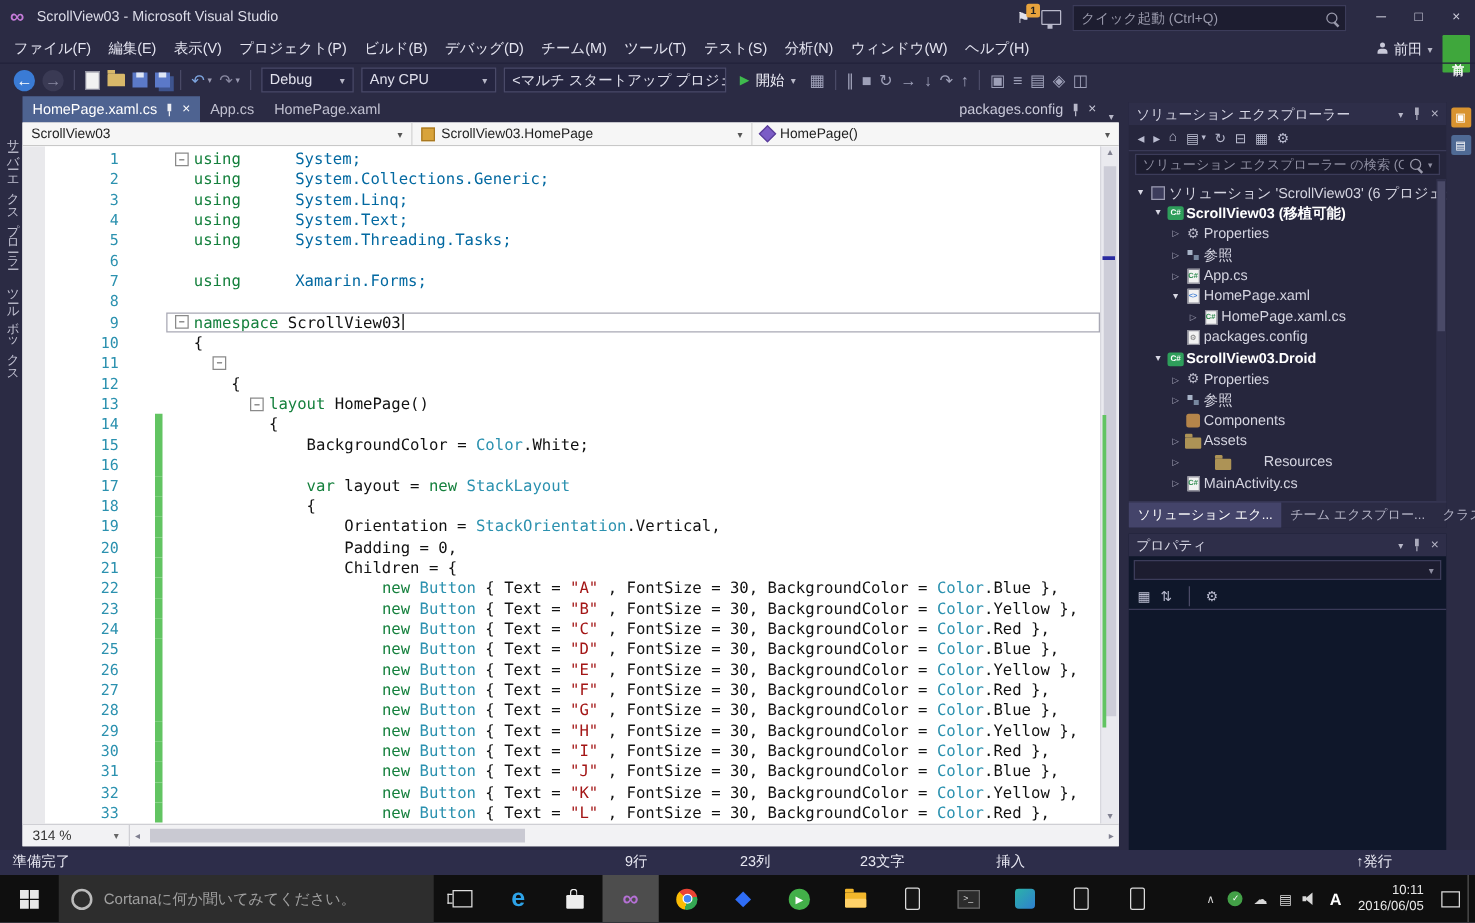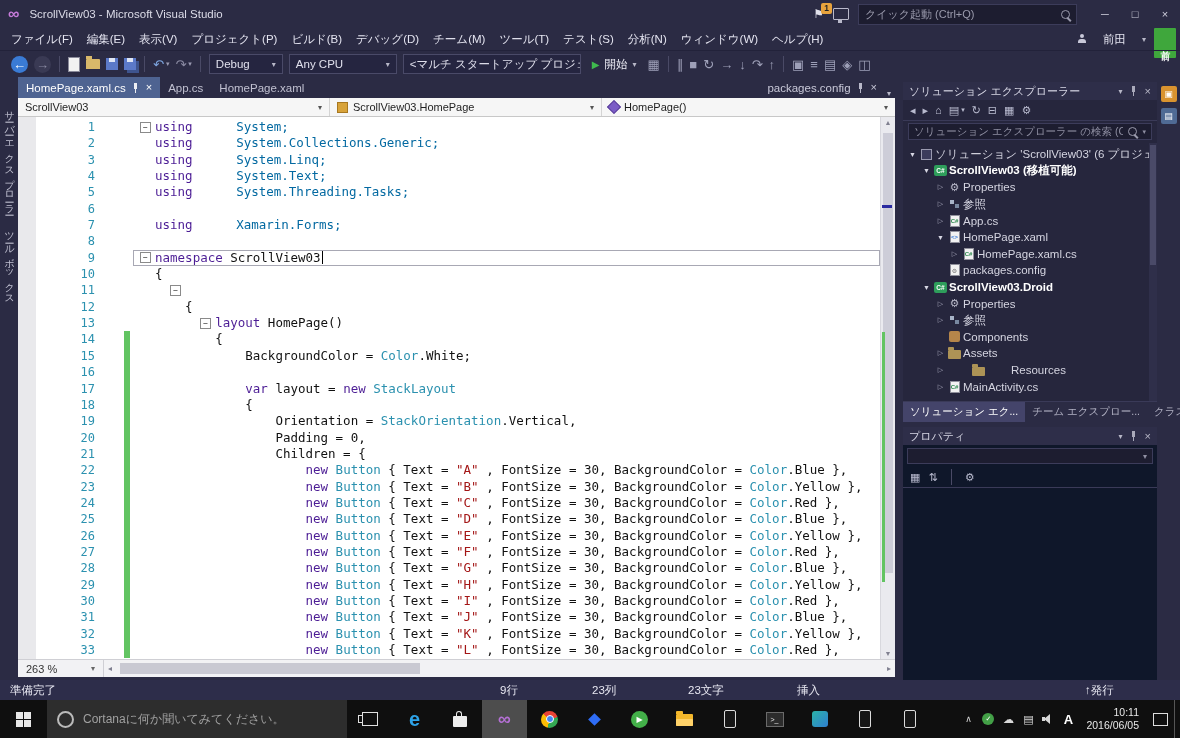--- a/index.html
+++ b/index.html
@@ -19,21 +19,21 @@
   .qlaunch{width:205px;height:19px;background:#1d1d30;border:1px solid #3c3c5a;display:flex;align-items:center;
            padding:0 6px;font-size:11px;color:#9a9aac;}
   .mag{width:7px;height:7px;border:1.5px solid #9a9aac;border-radius:50%;position:relative;flex:none;}
   .mag::after{content:"";position:absolute;left:6px;top:6px;width:5px;height:1.5px;background:#9a9aac;transform:rotate(45deg);transform-origin:0 0;}
   .qlaunch .mag{margin-left:auto;}
   .winbtns{display:flex;margin-left:4px;}
   .winbtn{width:30px;height:28px;display:flex;align-items:center;justify-content:center;font-size:11px;color:#cfcfdd;}
   
   .menubar{left:0;top:28px;width:1180px;height:22px;display:flex;align-items:center;padding-left:4px;}
   .mi{padding:0 7px;font-size:11.5px;color:#e4e4f0;line-height:22px;}
-  .menu-user{position:absolute;right:34px;top:28px;height:22px;display:flex;align-items:center;gap:16px;font-size:11.5px;color:#e4e4f0;}
+  .menu-user{position:absolute;right:34px;top:28px;height:22px;display:flex;align-items:center;gap:4px;font-size:11.5px;color:#e4e4f0;}
   .person{width:10px;height:10px;position:relative;}
   .person::before{content:"";position:absolute;left:3px;top:0;width:4px;height:4px;border-radius:50%;background:#c8c8d8;}
   .person::after{content:"";position:absolute;left:1px;top:5px;width:8px;height:4px;border-radius:3px 3px 0 0;background:#c8c8d8;}
   .ucaret{font-size:8px;color:#b8b8c8;}
   .greenbadge{right:4px;top:28px;width:22px;height:30px;background:#3fa73c;color:#fff;display:flex;align-items:center;
               justify-content:center;writing-mode:vertical-rl;font-size:10px;letter-spacing:1px;border-radius:1px;}
   
   .toolbar{left:0;top:50px;width:1180px;height:27px;display:flex;align-items:center;padding-left:8px;
            border-top:1px solid #22223a;box-sizing:border-box;}
   .tsep{width:1px;height:16px;background:#4a4a66;margin:0 5px;flex:none;}
@@ -80,21 +80,21 @@
   .bpm{position:absolute;left:0;top:0;bottom:0;width:18px;background:#e9e9ec;}
   .code-lines{position:absolute;left:0;top:2px;right:15px;}
   .cl{display:flex;height:16.35px;line-height:16.35px;font-family:"DejaVu Sans Mono","Liberation Mono",monospace;font-size:12.5px;}
   .ln{width:77px;flex:none;text-align:right;color:#2b91af;font-size:12px;}
   .mid{width:38px;flex:none;position:relative;}
   .chgbar{position:absolute;left:29px;top:0;bottom:0;width:6px;background:#62c462;}
   .ctxt{flex:1;position:relative;white-space:pre;overflow:hidden;}
   .cl.cur .ctxt{outline:1px solid #a8a8b4;outline-offset:-1px;}
   .fold{position:absolute;top:2.5px;width:11px;height:11px;border:1px solid #8a8a8a;background:#fff;color:#333;
         font-size:8px;line-height:9px;text-align:center;box-sizing:border-box;font-family:"DejaVu Sans Mono",monospace;}
-  .tk{color:#4c1d95;} .tt{color:#2b91af;} .ts{color:#a31515;} .tg{color:#0369a1;margin-left:36px;} .tp{color:#111;}
+  .tk{color:#15803d;} .tt{color:#2b91af;} .ts{color:#a31515;} .tg{color:#0369a1;margin-left:36px;} .tp{color:#111;}
   .caretbar{display:inline-block;width:1.5px;height:13px;background:#000;vertical-align:-2px;margin-left:1px;}
   .vsb{position:absolute;right:0;top:0;bottom:0;width:15px;background:#eaeaef;border-left:1px solid #d8d8de;box-sizing:border-box;}
   .vsb .arr{position:absolute;left:0;width:100%;text-align:center;font-size:7px;color:#808090;}
   .vsb .thumb{position:absolute;left:2px;right:2px;top:16px;height:440px;background:#cdcdd8;}
   .vsb .cmark{position:absolute;left:1px;width:10px;height:3px;top:88px;background:#2a2aa0;}
   .vsb .gmark{position:absolute;left:1px;width:3px;top:215px;height:250px;background:#62c462;}
   .ebottom{position:absolute;left:0;bottom:0;right:0;height:18px;background:#f2f2f4;border-top:1px solid #cfcfd4;
            display:flex;align-items:center;box-sizing:border-box;}
   .zoom{width:86px;height:100%;display:flex;align-items:center;padding:0 8px;font-size:11px;color:#333;
         border-right:1px solid #cfcfd4;box-sizing:border-box;gap:6px;}
@@ -596,21 +596,21 @@
       <div class="vsb">
         <span class="arr" style="top:2px;">▲</span>
         <span class="thumb"></span>
         <span class="cmark"></span>
         <span class="gmark"></span>
         <span class="arr" style="bottom:2px;">▼</span>
       </div>
     </div>
     <div class="ebottom">
       <div class="zoom">
-        <span>263 %</span>
+        <span>314 %</span>
         <span class="zcaret">▾</span>
       </div>
       <div class="hsb">
         <span class="harr" style="left:4px;">◂</span>
         <span class="hthumb"></span>
         <span class="harr" style="right:4px;">▸</span>
       </div>
     </div>
   </div>
 

